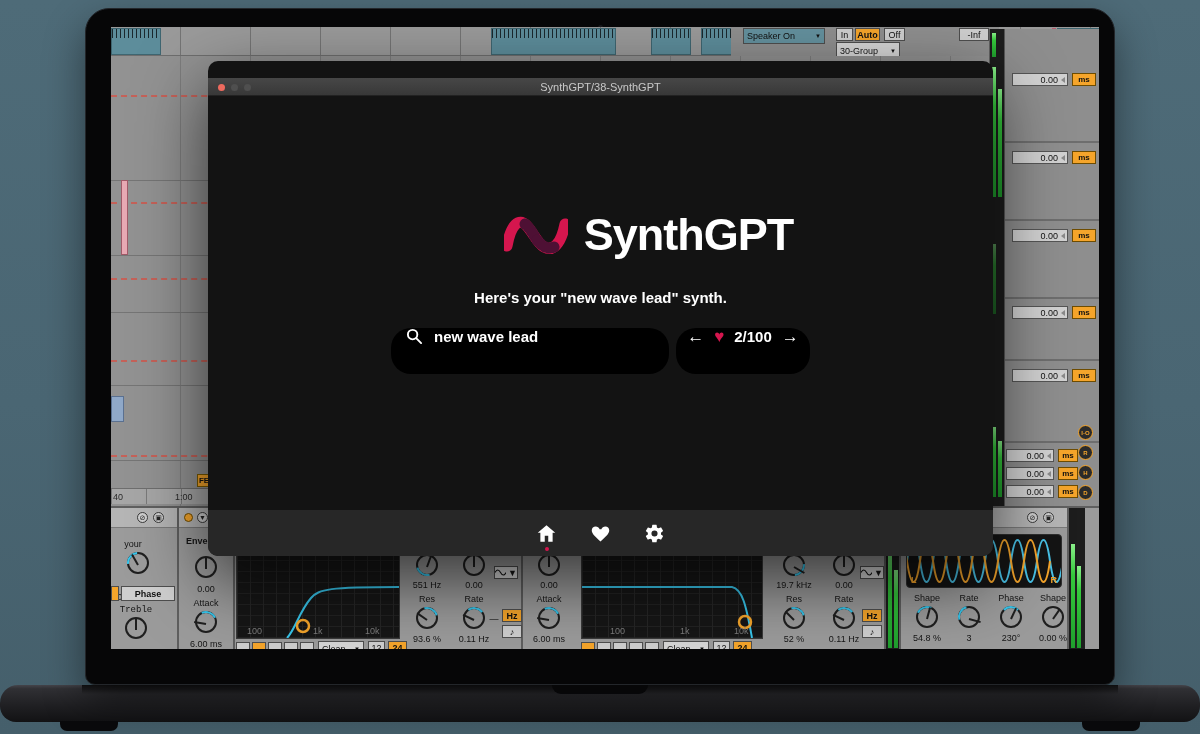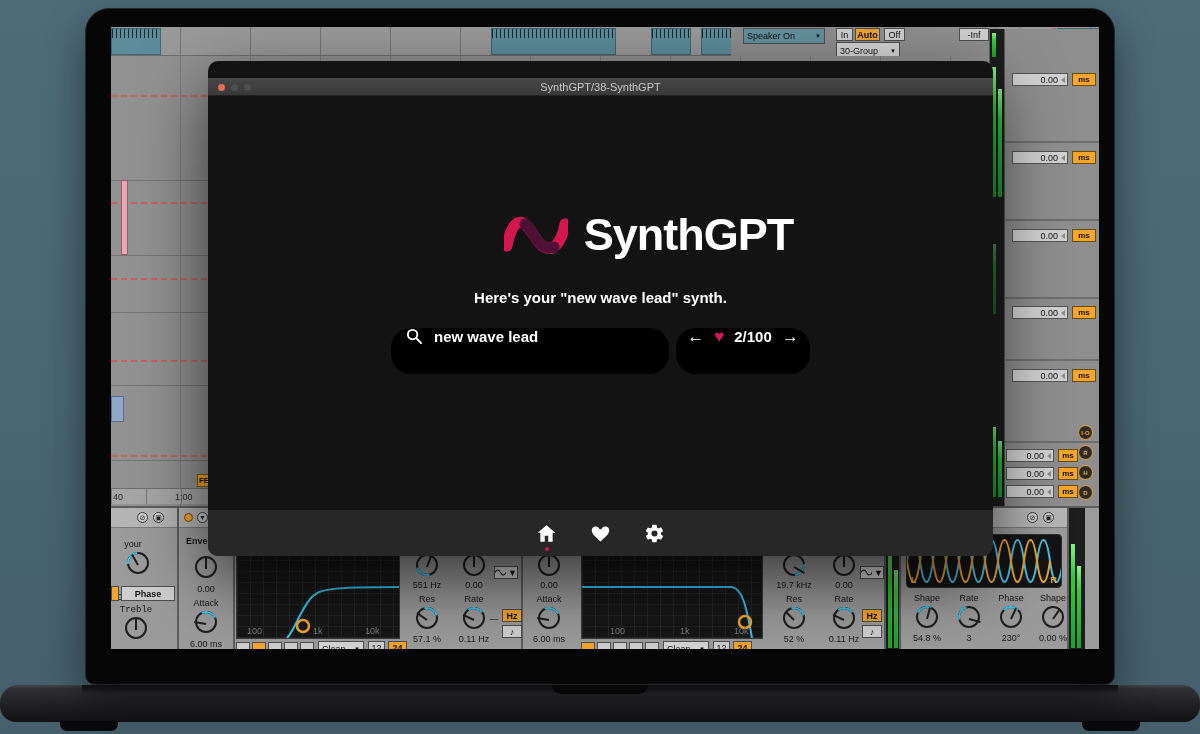--- a/index.html
+++ b/index.html
@@ -319,21 +319,21 @@
         <div class="chip amber" style="left:277px;top:133px;width:19px;">24</div>
 
         <div class="knob arc" style="left:305px;top:46px;--a:-60deg;">
             <span class="pt" style="transform:translateX(-50%) rotate(20deg);"></span>
           </div>
         <div class="lbl" style="left:290px;top:72px;width:52px;">551 Hz</div>
         <div class="lbl" style="left:290px;top:86px;width:52px;">Res</div>
         <div class="knob arc" style="left:305px;top:99px;--a:120deg;">
             <span class="pt" style="transform:translateX(-50%) rotate(-55deg);"></span>
           </div>
-        <div class="lbl" style="left:290px;top:126px;width:52px;">57.1 %</div>
+        <div class="lbl" style="left:290px;top:126px;width:52px;">93.6 %</div>
 
         <div class="knob" style="left:352px;top:46px;">
             <span class="pt" style="transform:translateX(-50%) rotate(0deg);"></span>
           </div>
         <div class="lbl" style="left:338px;top:72px;width:50px;">0.00</div>
         <div class="lbl" style="left:338px;top:86px;width:50px;">Rate</div>
         <div class="knob arc" style="left:352px;top:99px;--a:100deg;">
             <span class="pt" style="transform:translateX(-50%) rotate(-65deg);"></span>
           </div>
         <div class="lbl" style="left:338px;top:126px;width:50px;">0.11 Hz</div>

